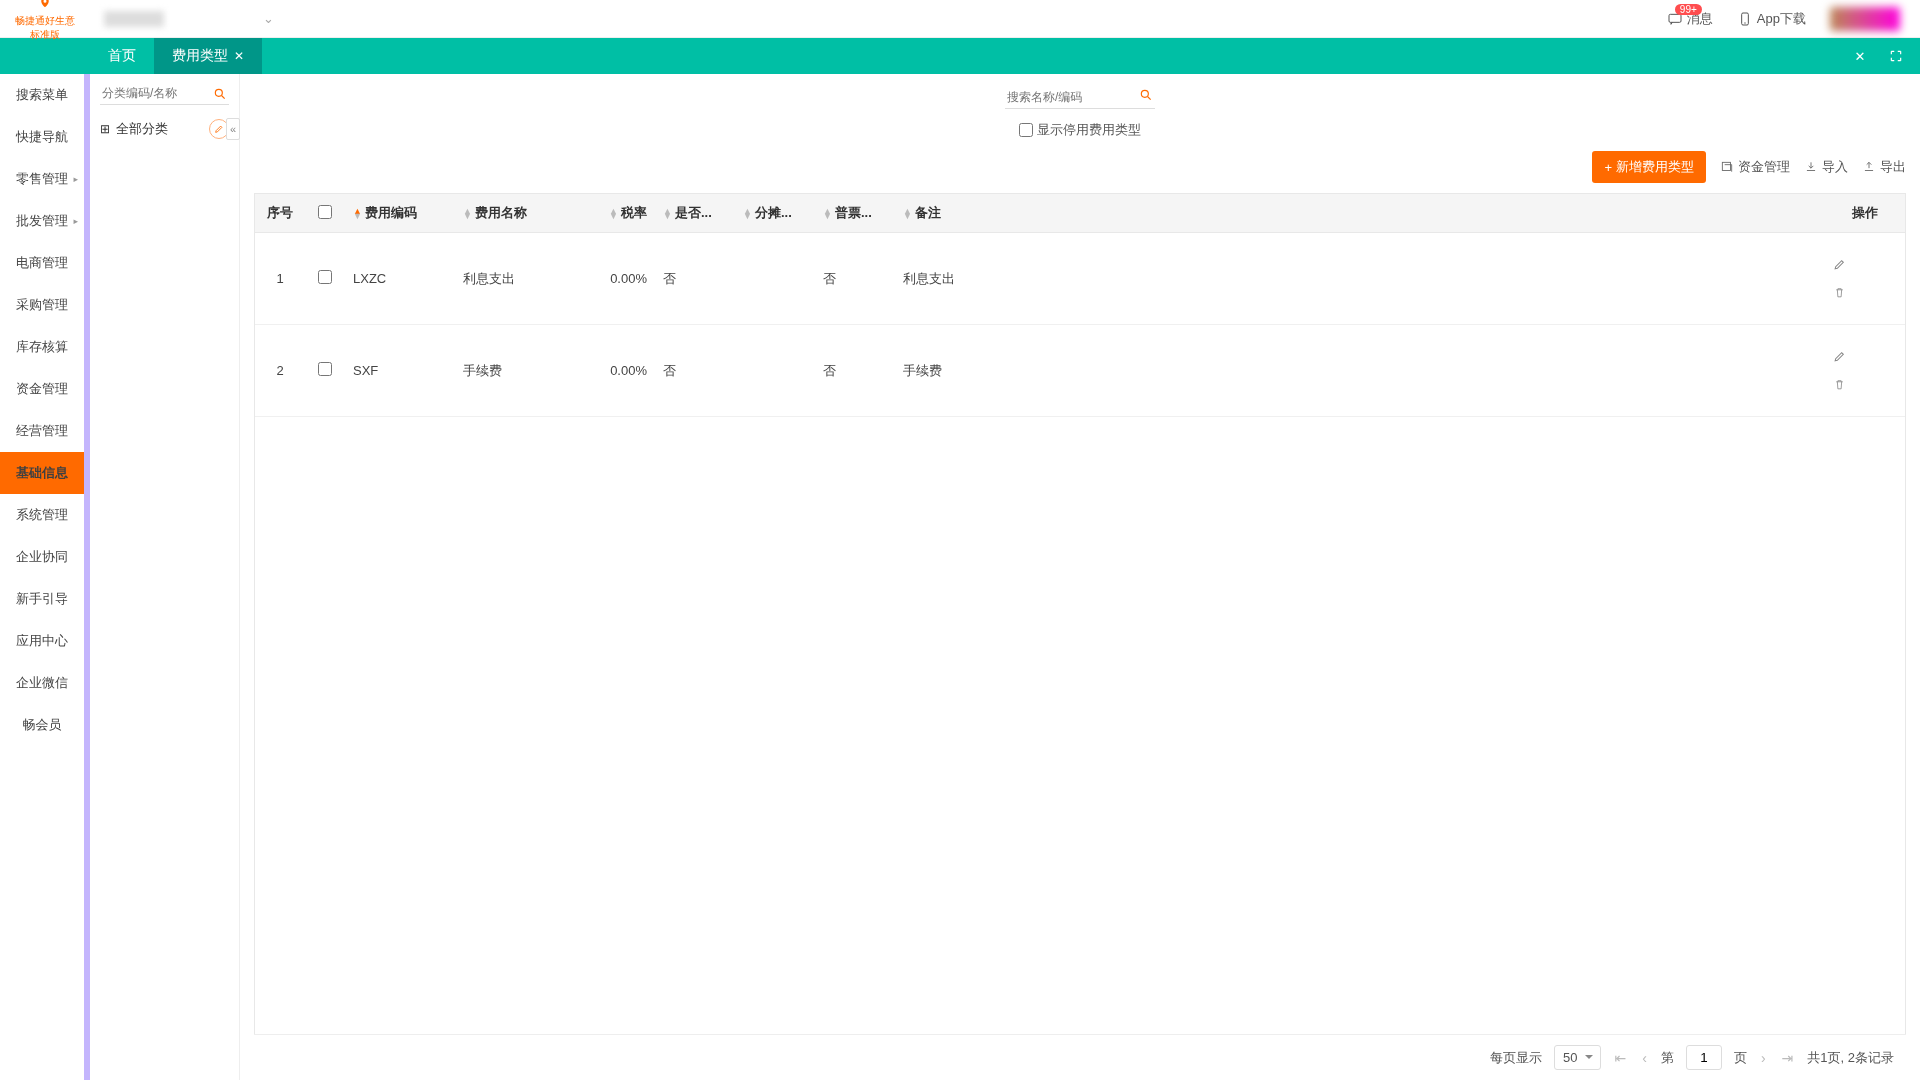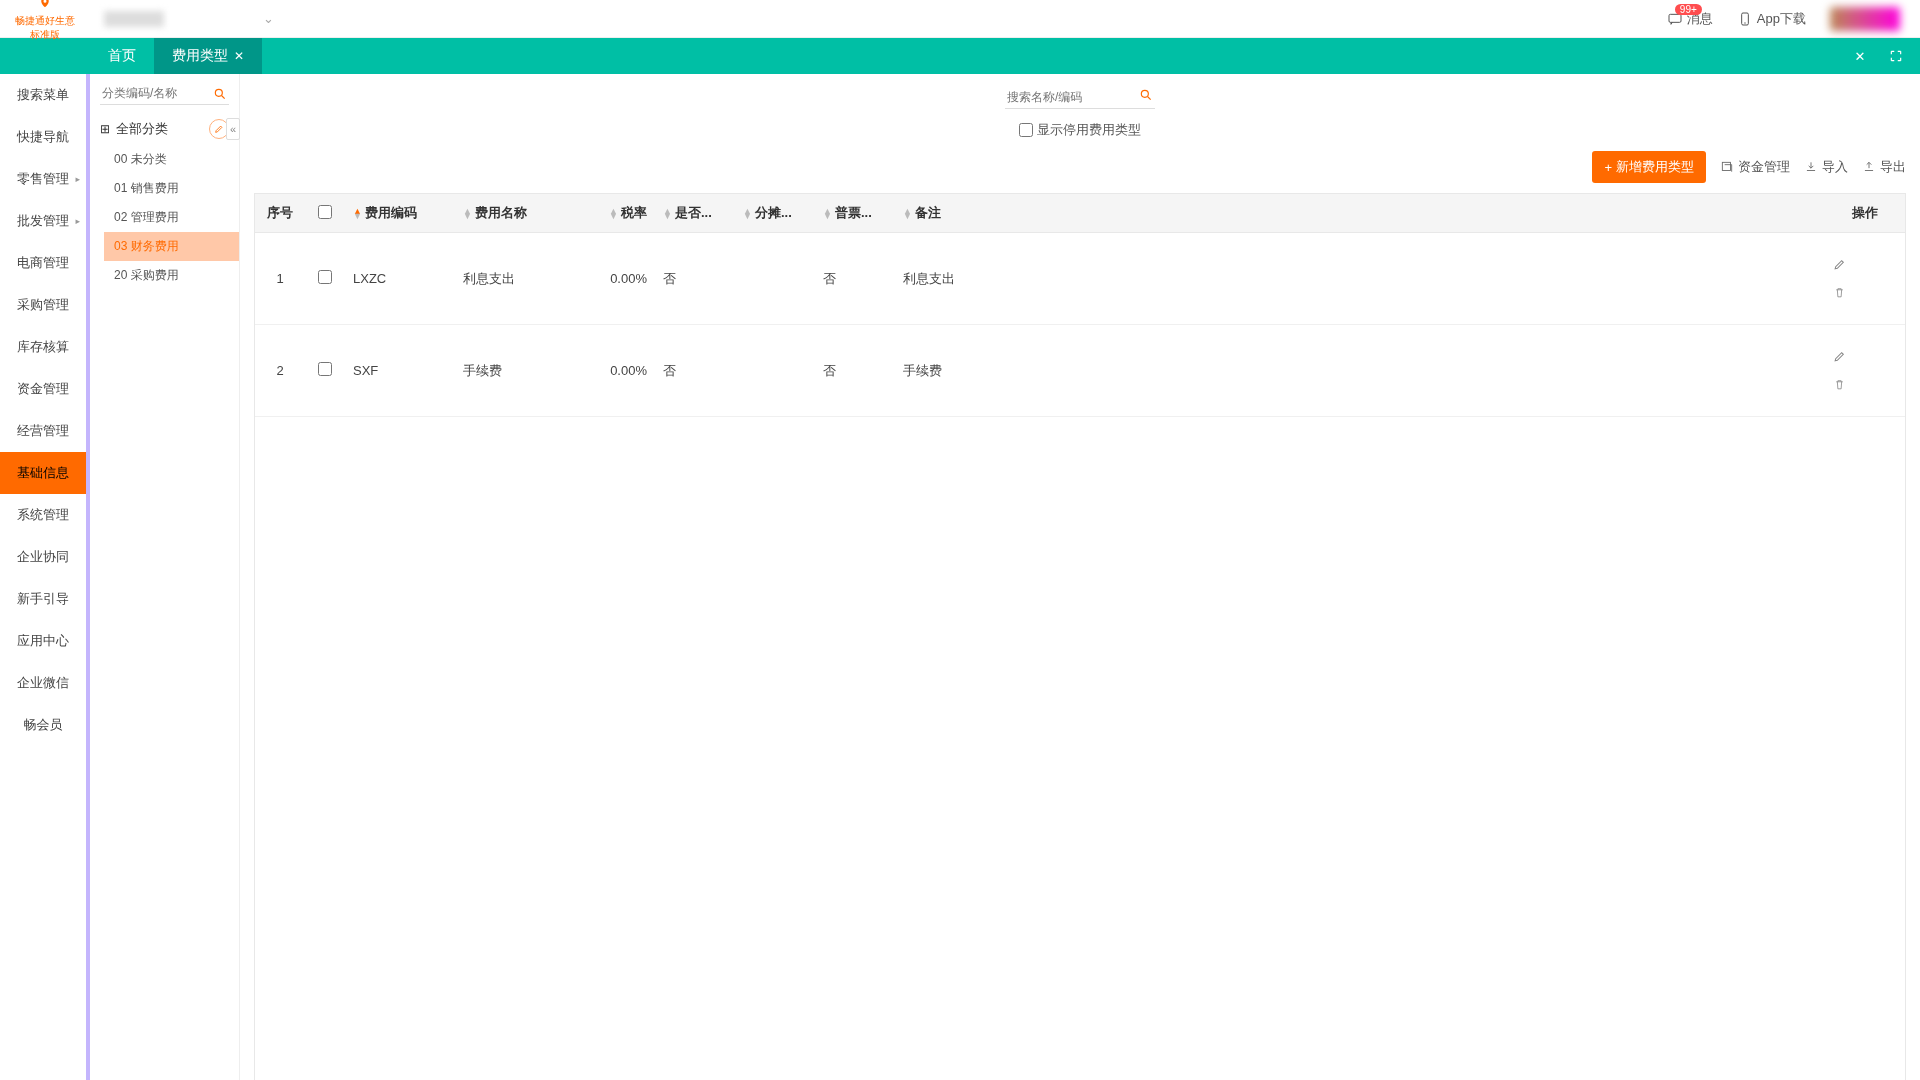--- a/index.html
+++ b/index.html
@@ -25,23 +25,23 @@
 .tab { padding: 17px 18px; color: #fff; display: flex; align-items: center; font-size: 14px; cursor: pointer; height: 100%; }
 .tab.active { background: #009688; }
 .tab .close { margin-left: 6px; font-size: 12px; }
 .tabs-right { margin-left: auto; display: flex; align-items: center; gap: 12px; padding-right: 12px; }
 .tab-icon-btn { width: 24px; height: 24px; display: flex; align-items: center; justify-content: center; color: #fff; cursor: pointer; }
 
 
 .main-layout { display: flex; height: calc(100vh - 74px); }
 
 
-.left-sidebar { width: 90px; background: #fff; border-right: 4px solid #c4b5fd; display: flex; flex-direction: column; }
+.left-sidebar { width: 90px; background: #fff; border-right: 6px solid #c4b5fd; display: flex; flex-direction: column; }
 .sidebar-item { height: 42px; display: flex; align-items: center; justify-content: center; font-size: 13px; color: #444; cursor: pointer; position: relative; }
-.sidebar-item.active { background: #ff6a00; color: #000000; }
+.sidebar-item.active { background: #ff6a00; color: #404040; font-weight: bold; }
 .sidebar-item .chevron { position: absolute; right: 6px; font-size: 9px; color: #999; }
 
 
 .category-panel { width: 150px; border-right: 1px solid #eee; display: flex; flex-direction: column; padding: 8px 0; position: relative; }
 .cat-search { padding: 0 10px 8px 10px; display: flex; align-items: center; position: relative; }
 .cat-search input { width: 100%; border: none; border-bottom: 1px solid #ddd; padding: 4px 20px 4px 2px; font-size: 12px; outline: none; }
 .cat-search .search-icon { position: absolute; right: 12px; color: #ff6a00; font-size: 14px; }
 .cat-header { display: flex; align-items: center; padding: 6px 10px; font-size: 13px; color: #333; }
 .cat-h-icon { margin-right: 6px; font-size: 12px; }
 .cat-edit-btn { margin-left: auto; width: 20px; height: 20px; border: 1px solid #ffb07c; border-radius: 50%; display: flex; align-items: center; justify-content: center; color: #ff6a00; font-size: 11px; cursor: pointer; }
@@ -172,27 +172,20 @@
     <div class="cat-header">
       <span class="cat-h-icon">⊞</span>
       <span>全部分类</span>
       <span class="cat-edit-btn">
         <svg width="10" height="10" viewBox="0 0 24 24">
             <path d="M4 20l4-1 11-11-3-3L5 16l-1 4z" fill="none" stroke="#ff6a00" stroke-width="2"></path>
           </svg>
       </span>
     </div>
     <div class="cat-collapse">«</div>
-    <div class="cat-list" id="cat-list">
-        <div class="cat-item">00 未分类</div>
-        <div class="cat-item">01 销售费用</div>
-        <div class="cat-item">02 管理费用</div>
-        <div class="cat-item active">03 财务费用</div>
-        <div class="cat-item">20 采购费用</div>
-      </div>
   </div>
 
   <div class="content">
     <div class="toolbar">
       <div class="tb-search-wrap">
         <input class="tb-search" type="text" placeholder="搜索名称/编码" style="">
         <span class="search-icon">
           <svg width="14" height="14" viewBox="0 0 24 24">
               <circle cx="10" cy="10" r="6" fill="none" stroke="#ff6a00" stroke-width="2"></circle>
               <path d="M15 15l5 5" stroke="#ff6a00" stroke-width="2"></path>
@@ -309,15 +302,27 @@
               <td class="center"><span class="op-icon"><svg width="13" height="13" viewBox="0 0 24 24">
                     <path d="M4 20l4-1 11-11-3-3L5 16l-1 4z" fill="none" stroke="#888" stroke-width="2"></path>
                   </svg></span><span class="op-icon"><svg width="13" height="13" viewBox="0 0 24 24">
                     <path d="M6 7h12M9 7V5h6v2M8 7l1 13h6l1-13" fill="none" stroke="#888" stroke-width="1.5"></path>
                   </svg></span></td>
             </tr>
           </tbody>
       </table>
     </div>
 
+    <div class="pagination">
+      <span>每页显示</span>
+      <div class="page-select"><span>50</span></div>
+      <span class="page-nav-btn">⇤</span>
+      <span class="page-nav-btn">‹</span>
+      <span>第</span>
+      <input class="page-input" value="1" style="">
+      <span>页</span>
+      <span class="page-nav-btn">›</span>
+      <span class="page-nav-btn">⇥</span>
+      <span>共1页, 2条记录</span>
+    </div>
   </div>
 
 </div>
 
 </body></html>

